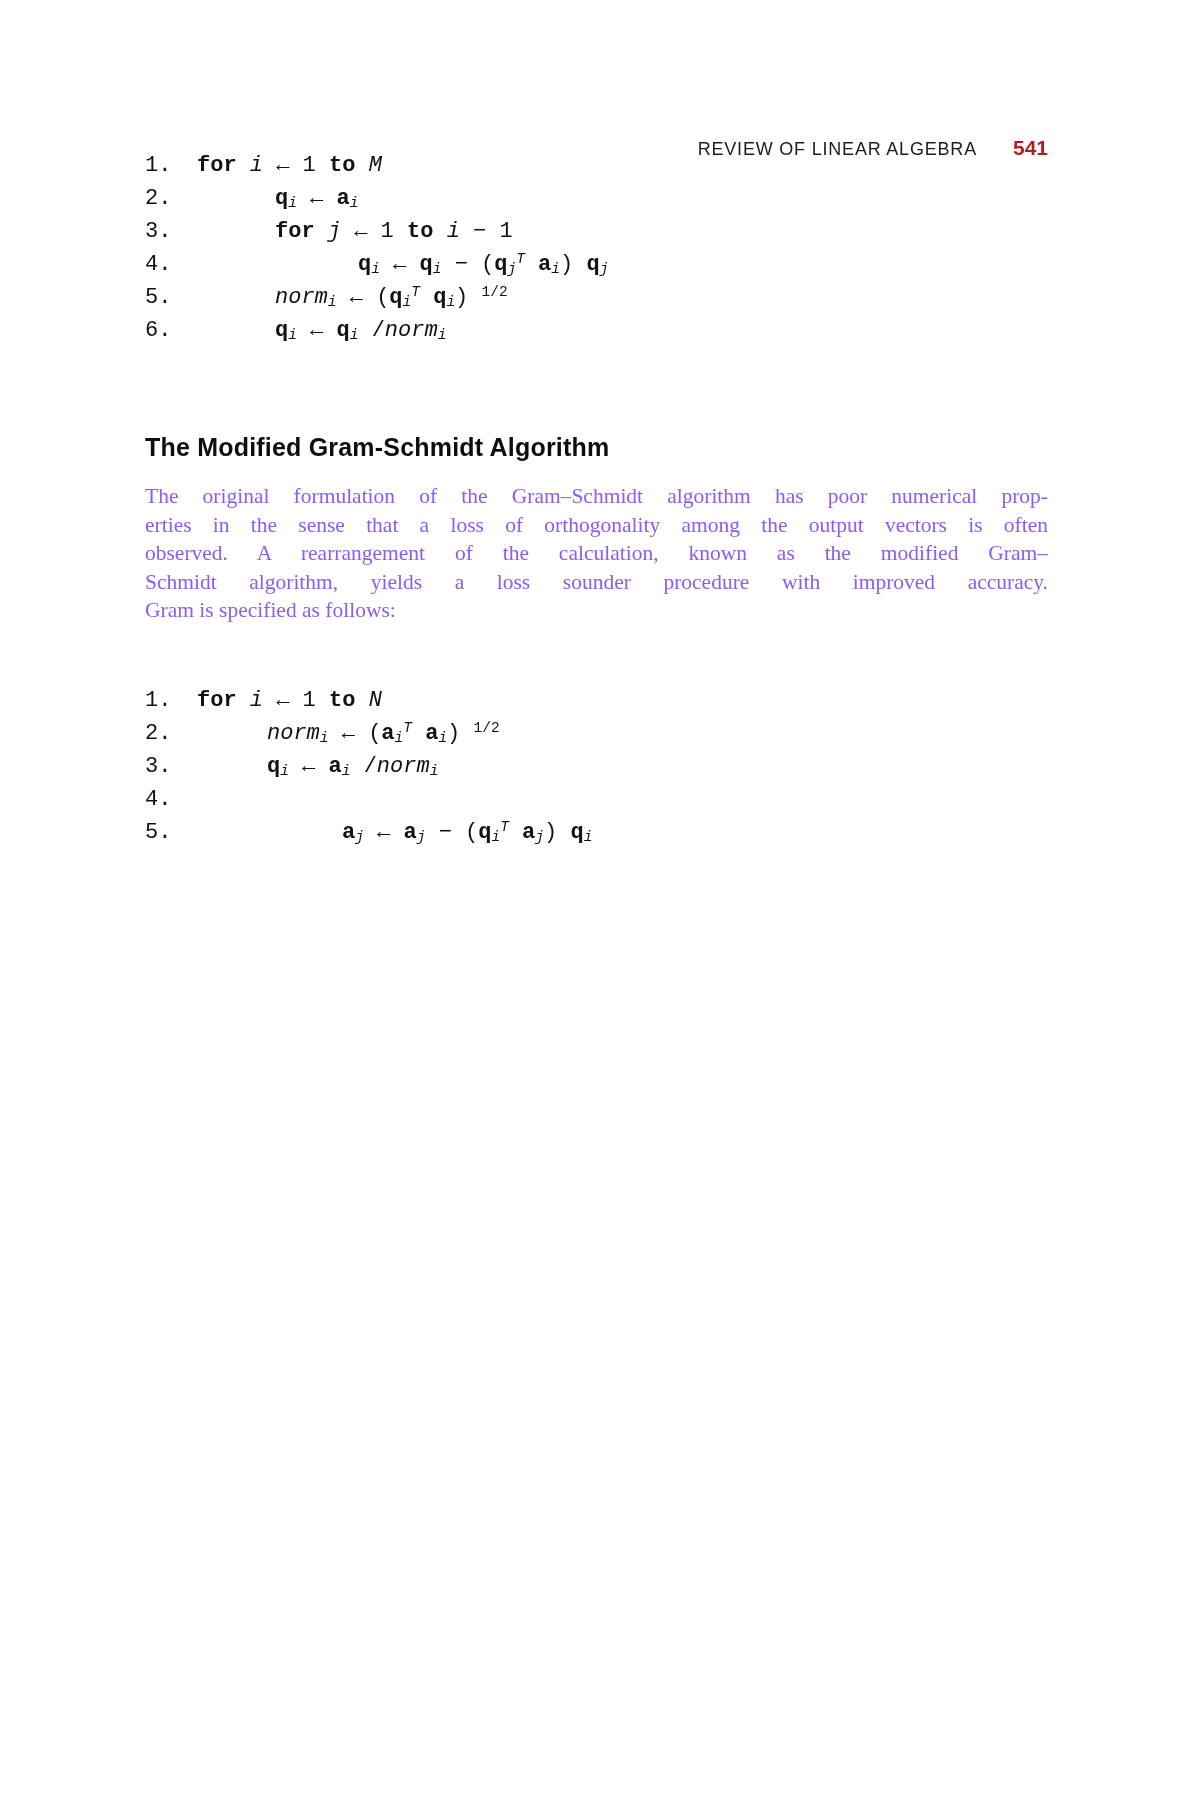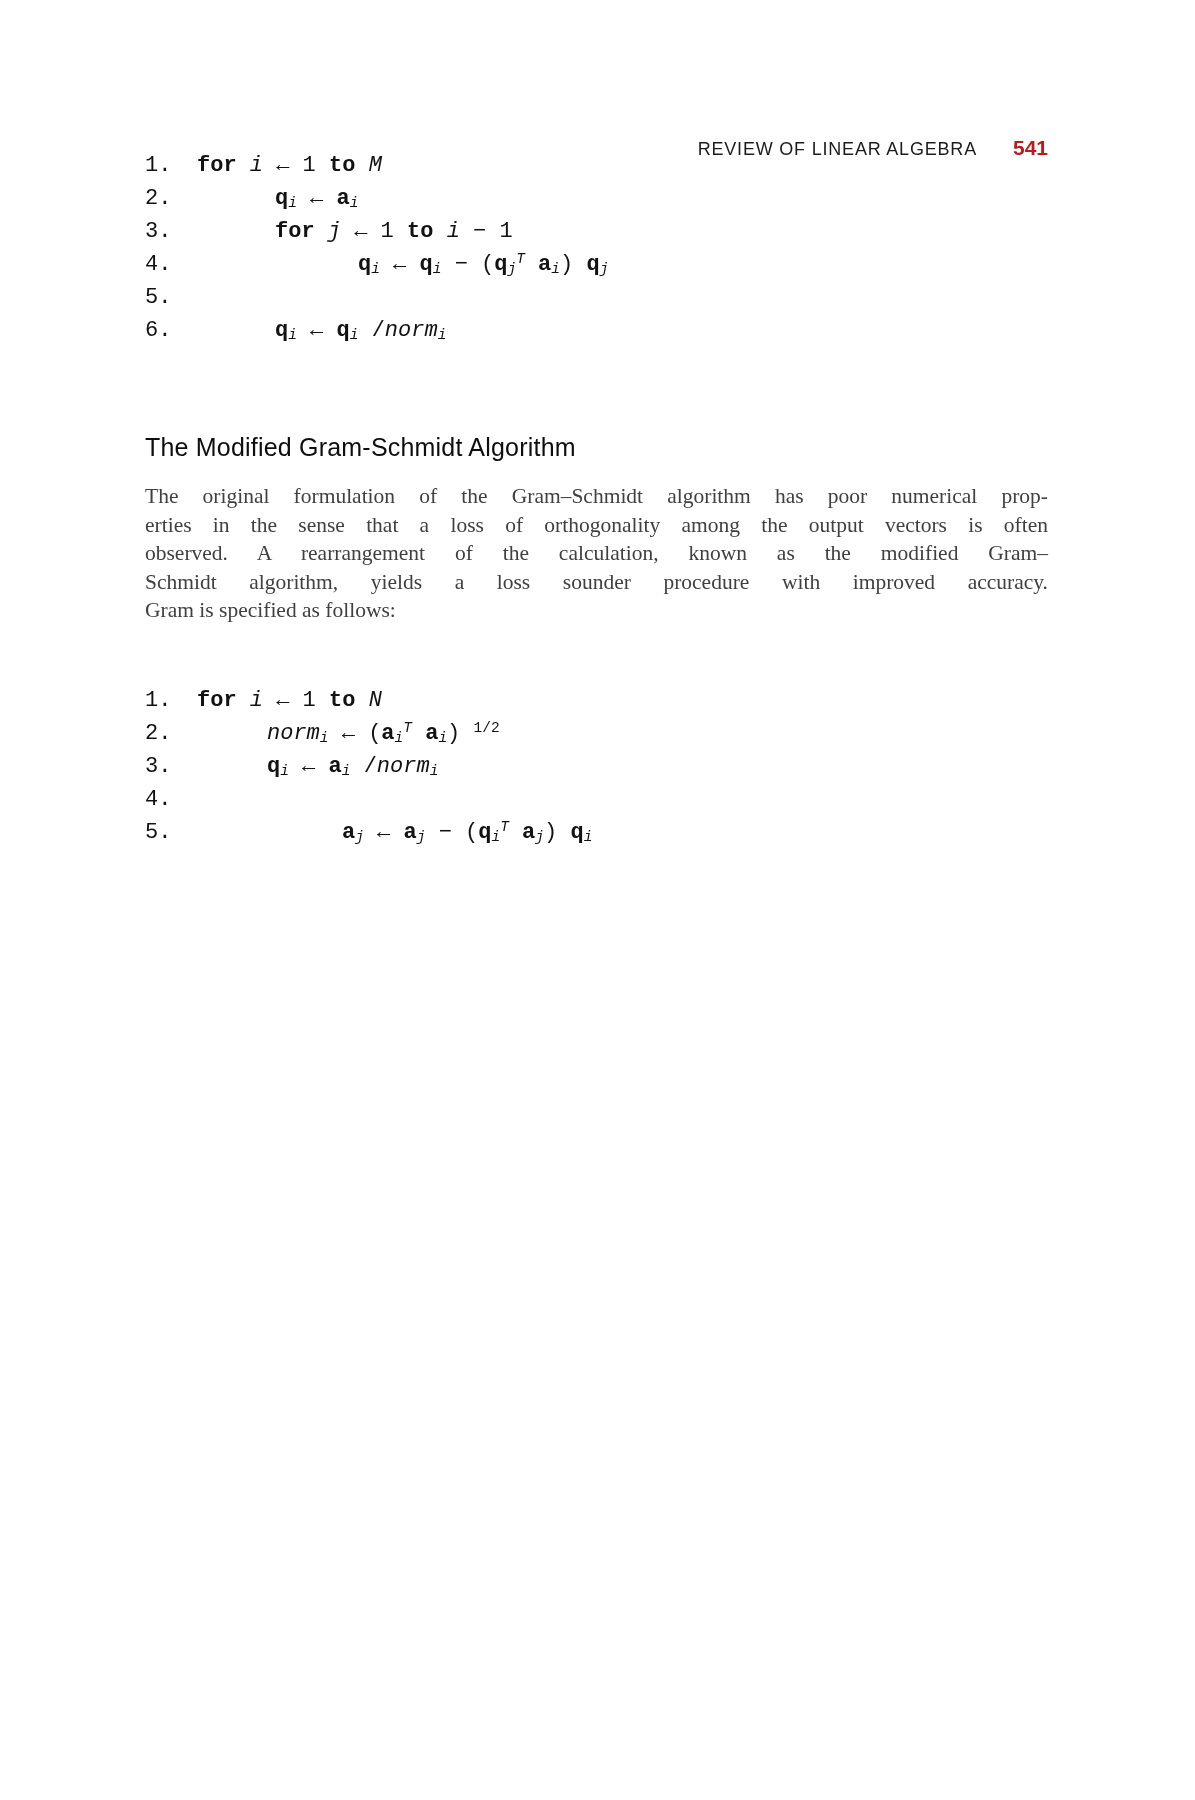--- a/index.html
+++ b/index.html
@@ -69,54 +69,54 @@
     position: relative; top: -0.5em; vertical-align: baseline;
   }
   
   .section-heading {
     position: absolute;
     top: 433px;
     left: 145px;
     margin: 0;
     font-family: "Liberation Sans", sans-serif;
     font-size: 25px;
-    font-weight: 400;
+    font-weight: 700;
     color: #0e0e0e;
     letter-spacing: 0.2px;
   }
   
   .para {
     position: absolute;
     top: 482px;
     left: 145px;
     width: 903px;
     font-family: "Liberation Serif", serif;
     font-size: 21.5px;
     line-height: 28.6px;
-    color: #404040;
+    color: #8b5cf6;
   }
   .para-line { text-align: justify; text-align-last: justify; }
   .para-line.last { text-align-last: left; }
 </style>
 </head>
 <body>
 
 <div class="page">
 
   <div class="header">
     <span class="running-title">REVIEW OF LINEAR ALGEBRA</span>
     <span class="page-number">541</span>
   </div>
 
   <div class="algo" id="algo1">
       <div class="algo-row"><span class="algo-num">1.</span><span class="algo-body ind0"><span class="kw">for </span><span class="iv">i</span><span class="pl"> ← 1 </span><span class="kw">to </span><span class="iv">M</span></span></div>
       <div class="algo-row"><span class="algo-num">2.</span><span class="algo-body ind1"><span class="vec">q</span><sub class="sv">i</sub><span class="pl"> ← </span><span class="vec">a</span><sub class="sv">i</sub></span></div>
       <div class="algo-row"><span class="algo-num">3.</span><span class="algo-body ind1"><span class="kw">for </span><span class="iv">j</span><span class="pl"> ← 1 </span><span class="kw">to </span><span class="iv">i</span><span class="pl"> − 1</span></span></div>
       <div class="algo-row"><span class="algo-num">4.</span><span class="algo-body ind2"><span class="vec">q</span><sub class="sv">i</sub><span class="pl"> ← </span><span class="vec">q</span><sub class="sv">i</sub><span class="pl"> − (</span><span class="vec">q</span><sub class="sv">j</sub><sup class="st">T</sup><span class="pl"> </span><span class="vec">a</span><sub class="sv">i</sub><span class="pl">) </span><span class="vec">q</span><sub class="sv">j</sub></span></div>
-      <div class="algo-row"><span class="algo-num">5.</span></div>
+      <div class="algo-row"><span class="algo-num">5.</span><span class="algo-body ind1"><span class="iv">norm</span><sub class="sv">i</sub><span class="pl"> ← (</span><span class="vec">q</span><sub class="sv">i</sub><sup class="st">T</sup><span class="pl"> </span><span class="vec">q</span><sub class="sv">i</sub><span class="pl">) </span><sup class="sf">1/2</sup></span></div>
       <div class="algo-row"><span class="algo-num">6.</span><span class="algo-body ind1"><span class="vec">q</span><sub class="sv">i</sub><span class="pl"> ← </span><span class="vec">q</span><sub class="sv">i</sub><span class="pl"> /</span><span class="iv">norm</span><sub class="sv">i</sub></span></div>
     </div>
 
   <h2 class="section-heading">The Modified Gram-Schmidt Algorithm</h2>
 
   <div class="para" id="para">
       <div class="para-line">The original formulation of the Gram–Schmidt algorithm has poor numerical prop-</div>
       <div class="para-line">erties in the sense that a loss of orthogonality among the output vectors is often</div>
       <div class="para-line">observed. A rearrangement of the calculation, known as the modified Gram–</div>
       <div class="para-line">Schmidt algorithm, yields a loss sounder procedure with improved accuracy.</div>

